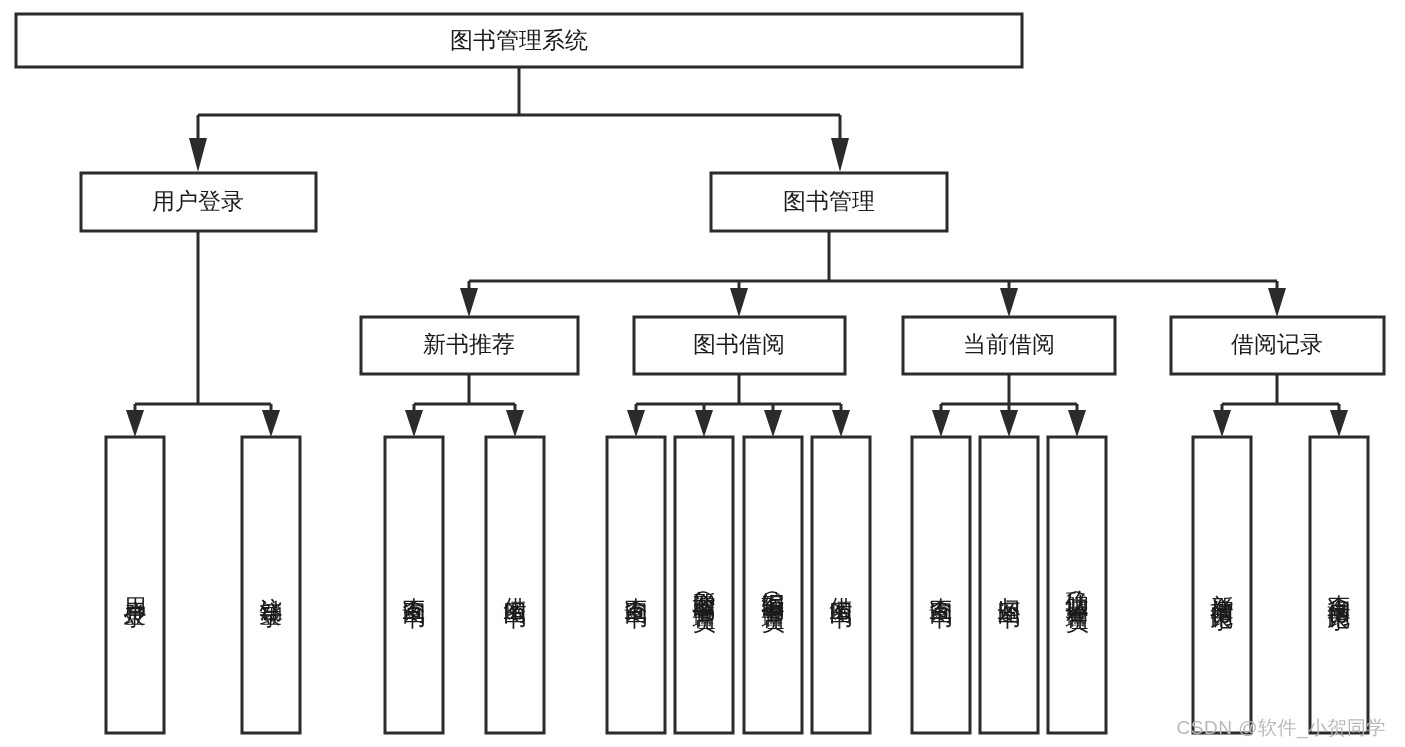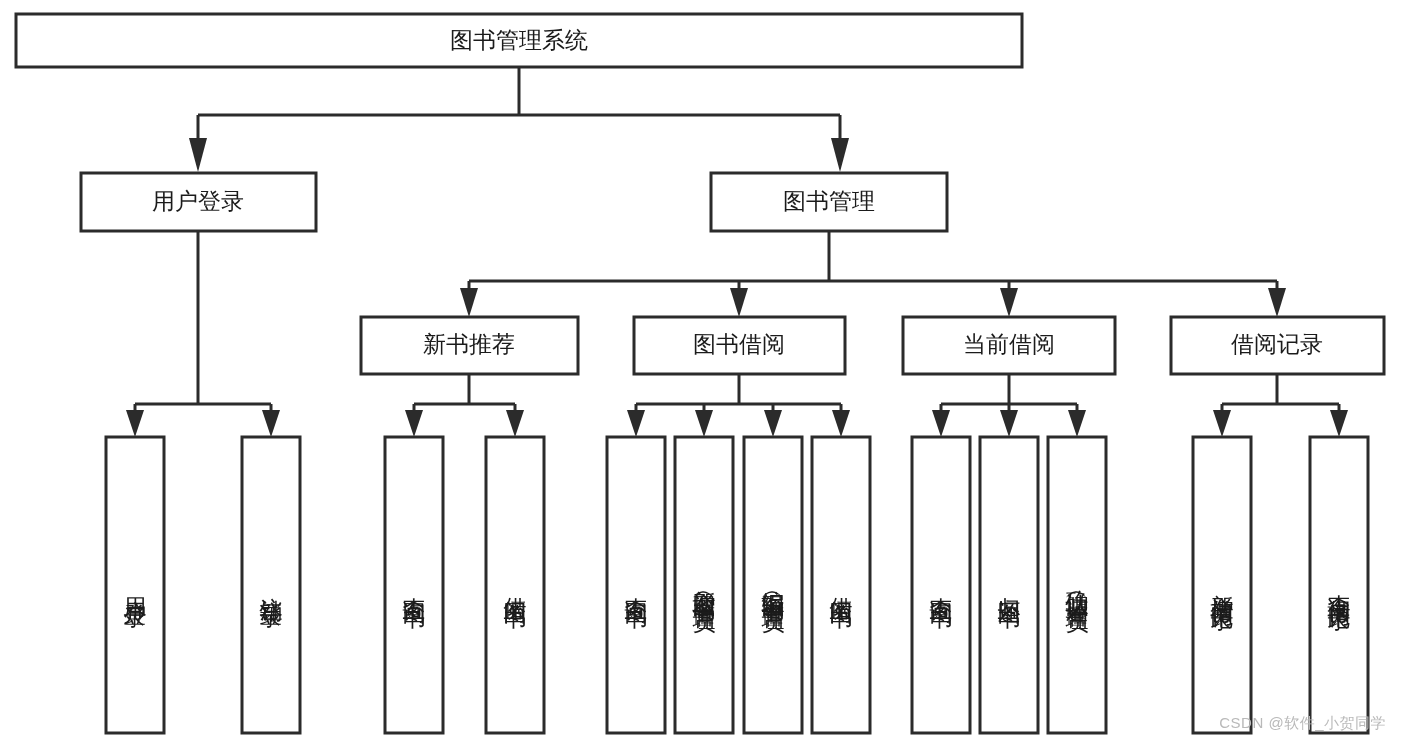--- a/index.html
+++ b/index.html
@@ -58,23 +58,23 @@
     align-items: center;
     justify-content: center;
     letter-spacing: 3px;
     line-height: 1;
     white-space: nowrap;
     pointer-events: none;
   }
   .watermark {
     position: absolute;
     right: 12px;
-    bottom: 14px;
-    font-family: "Liberation Sans", "DejaVu Sans", sans-serif;
-    font-size: 15px;
+    bottom: 6px;
+    font-family: "Liberation Sans", "DejaVu Sans", sans-serif;
+    font-size: 19px;
     color: #b9b9b9;
     white-space: nowrap;
     letter-spacing: 0.5px;
   }
 </style>
 </head>
 <body>
 
 <div id="diagram-root">
 

